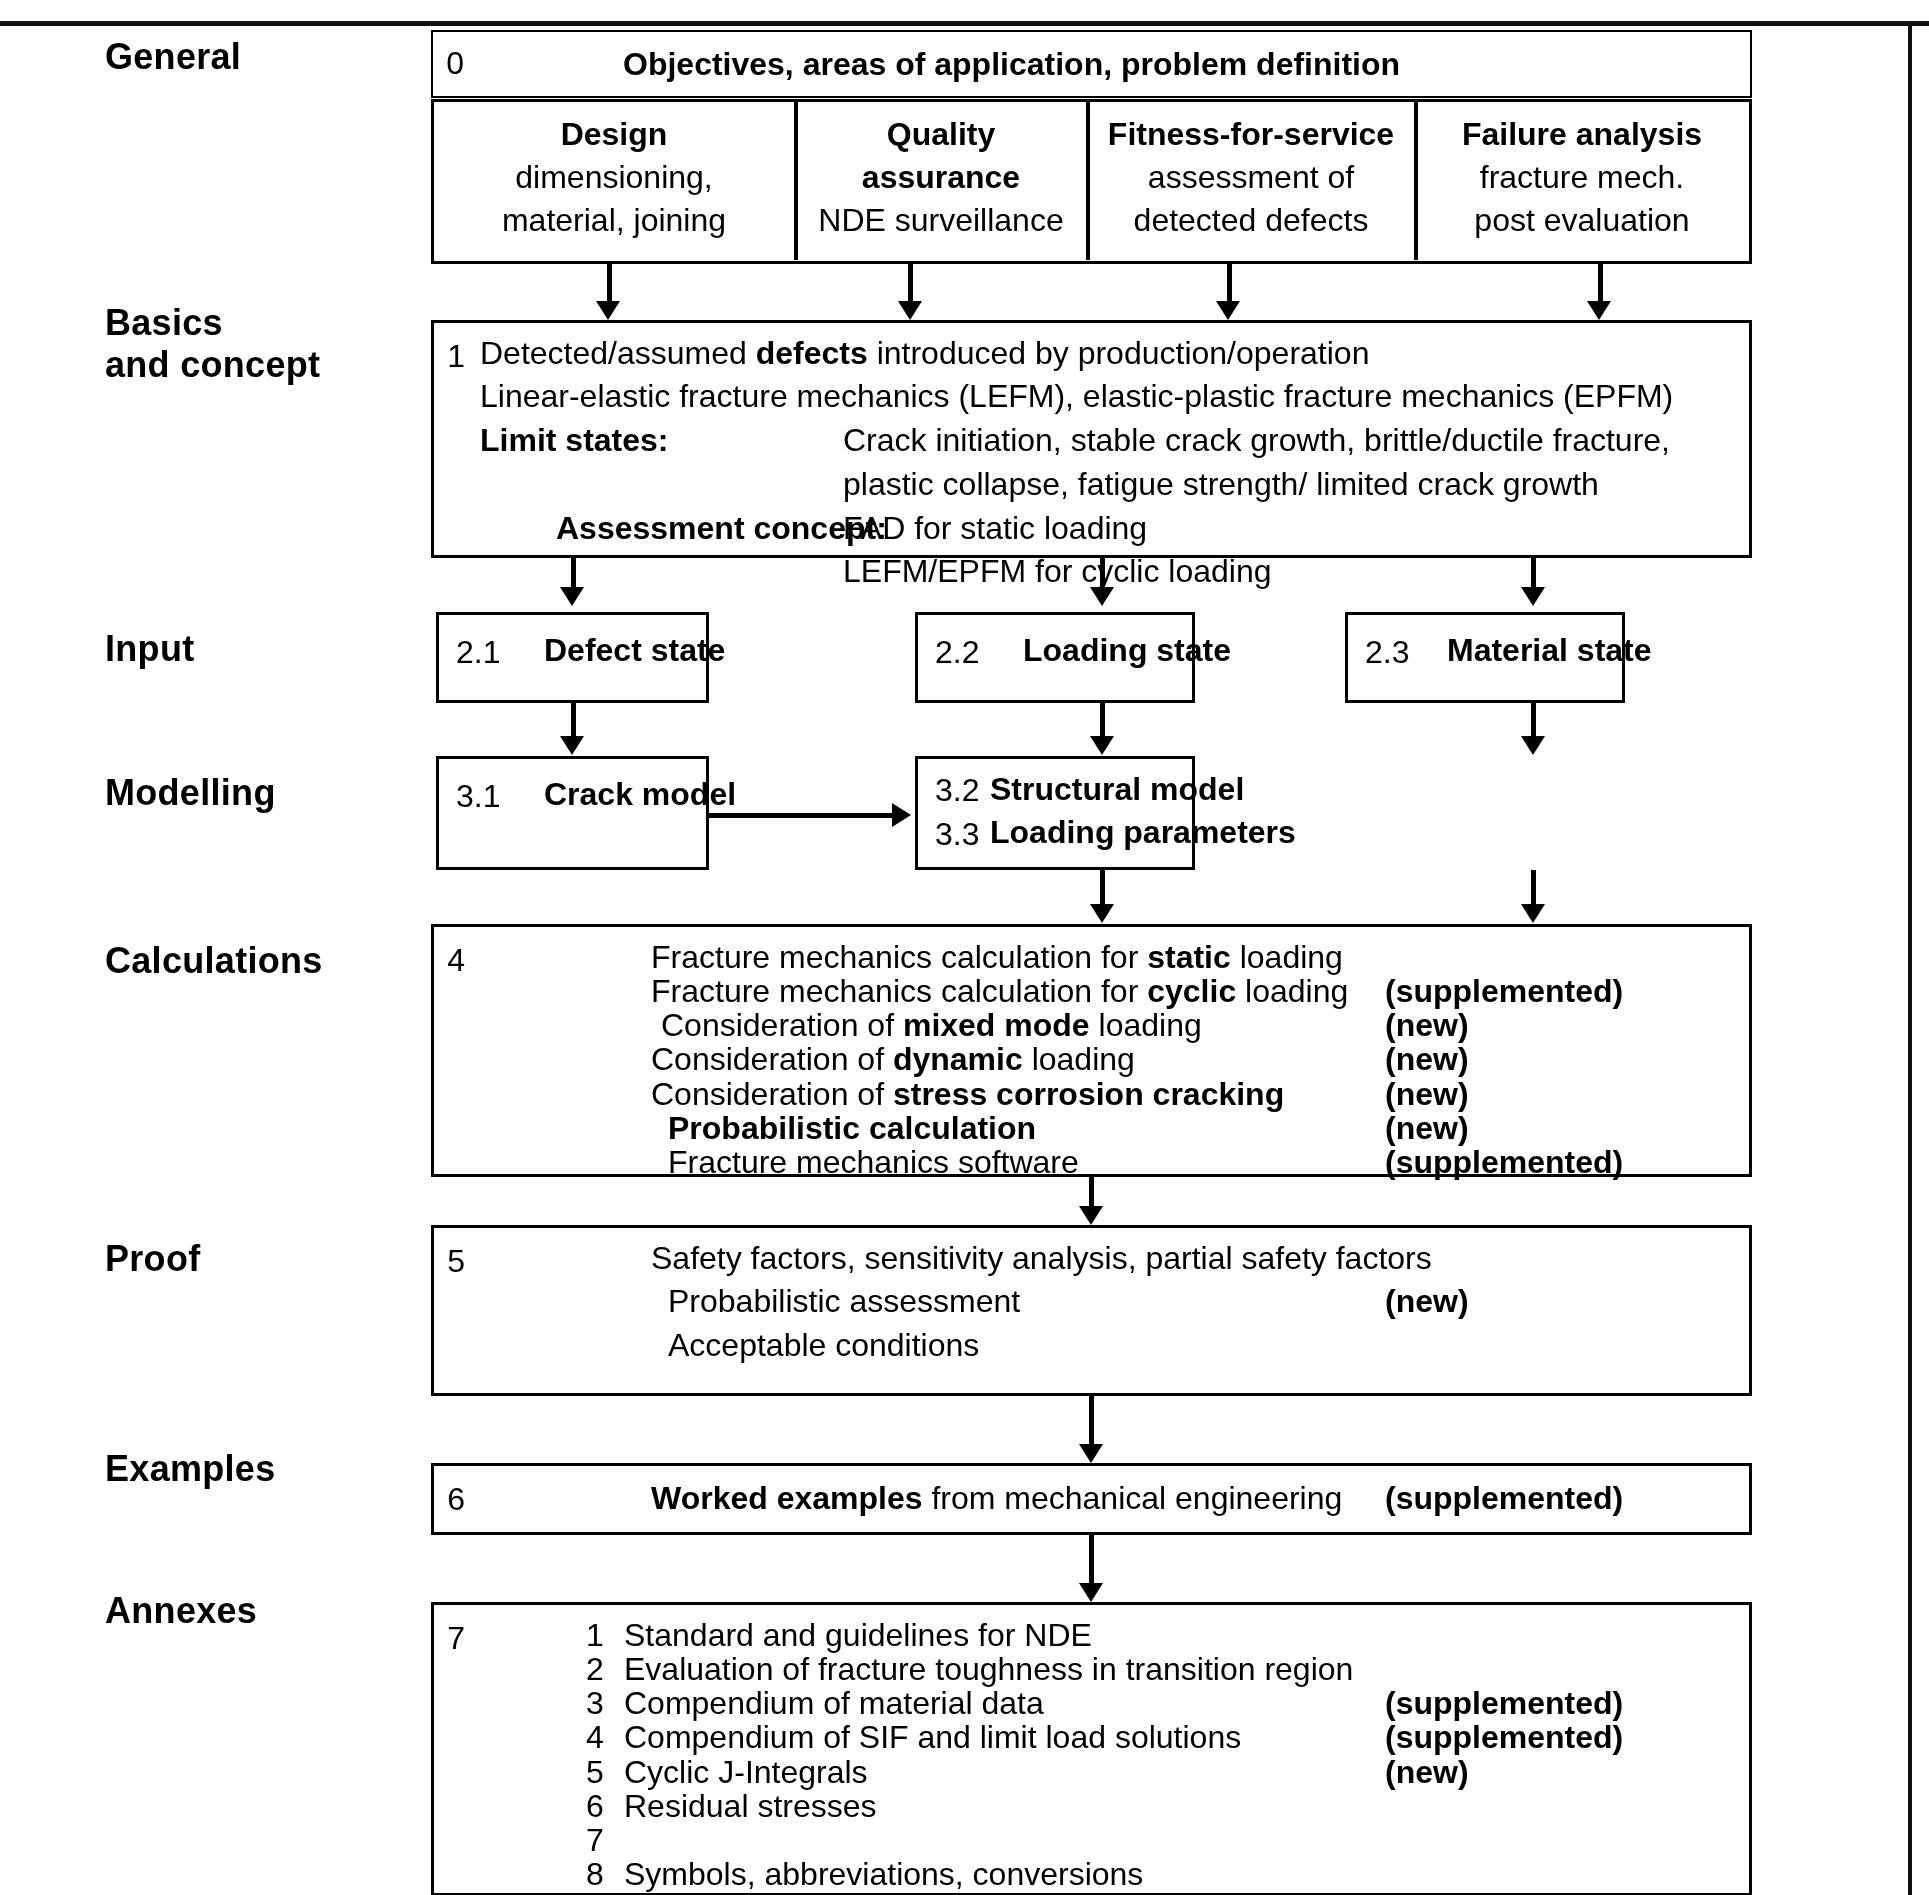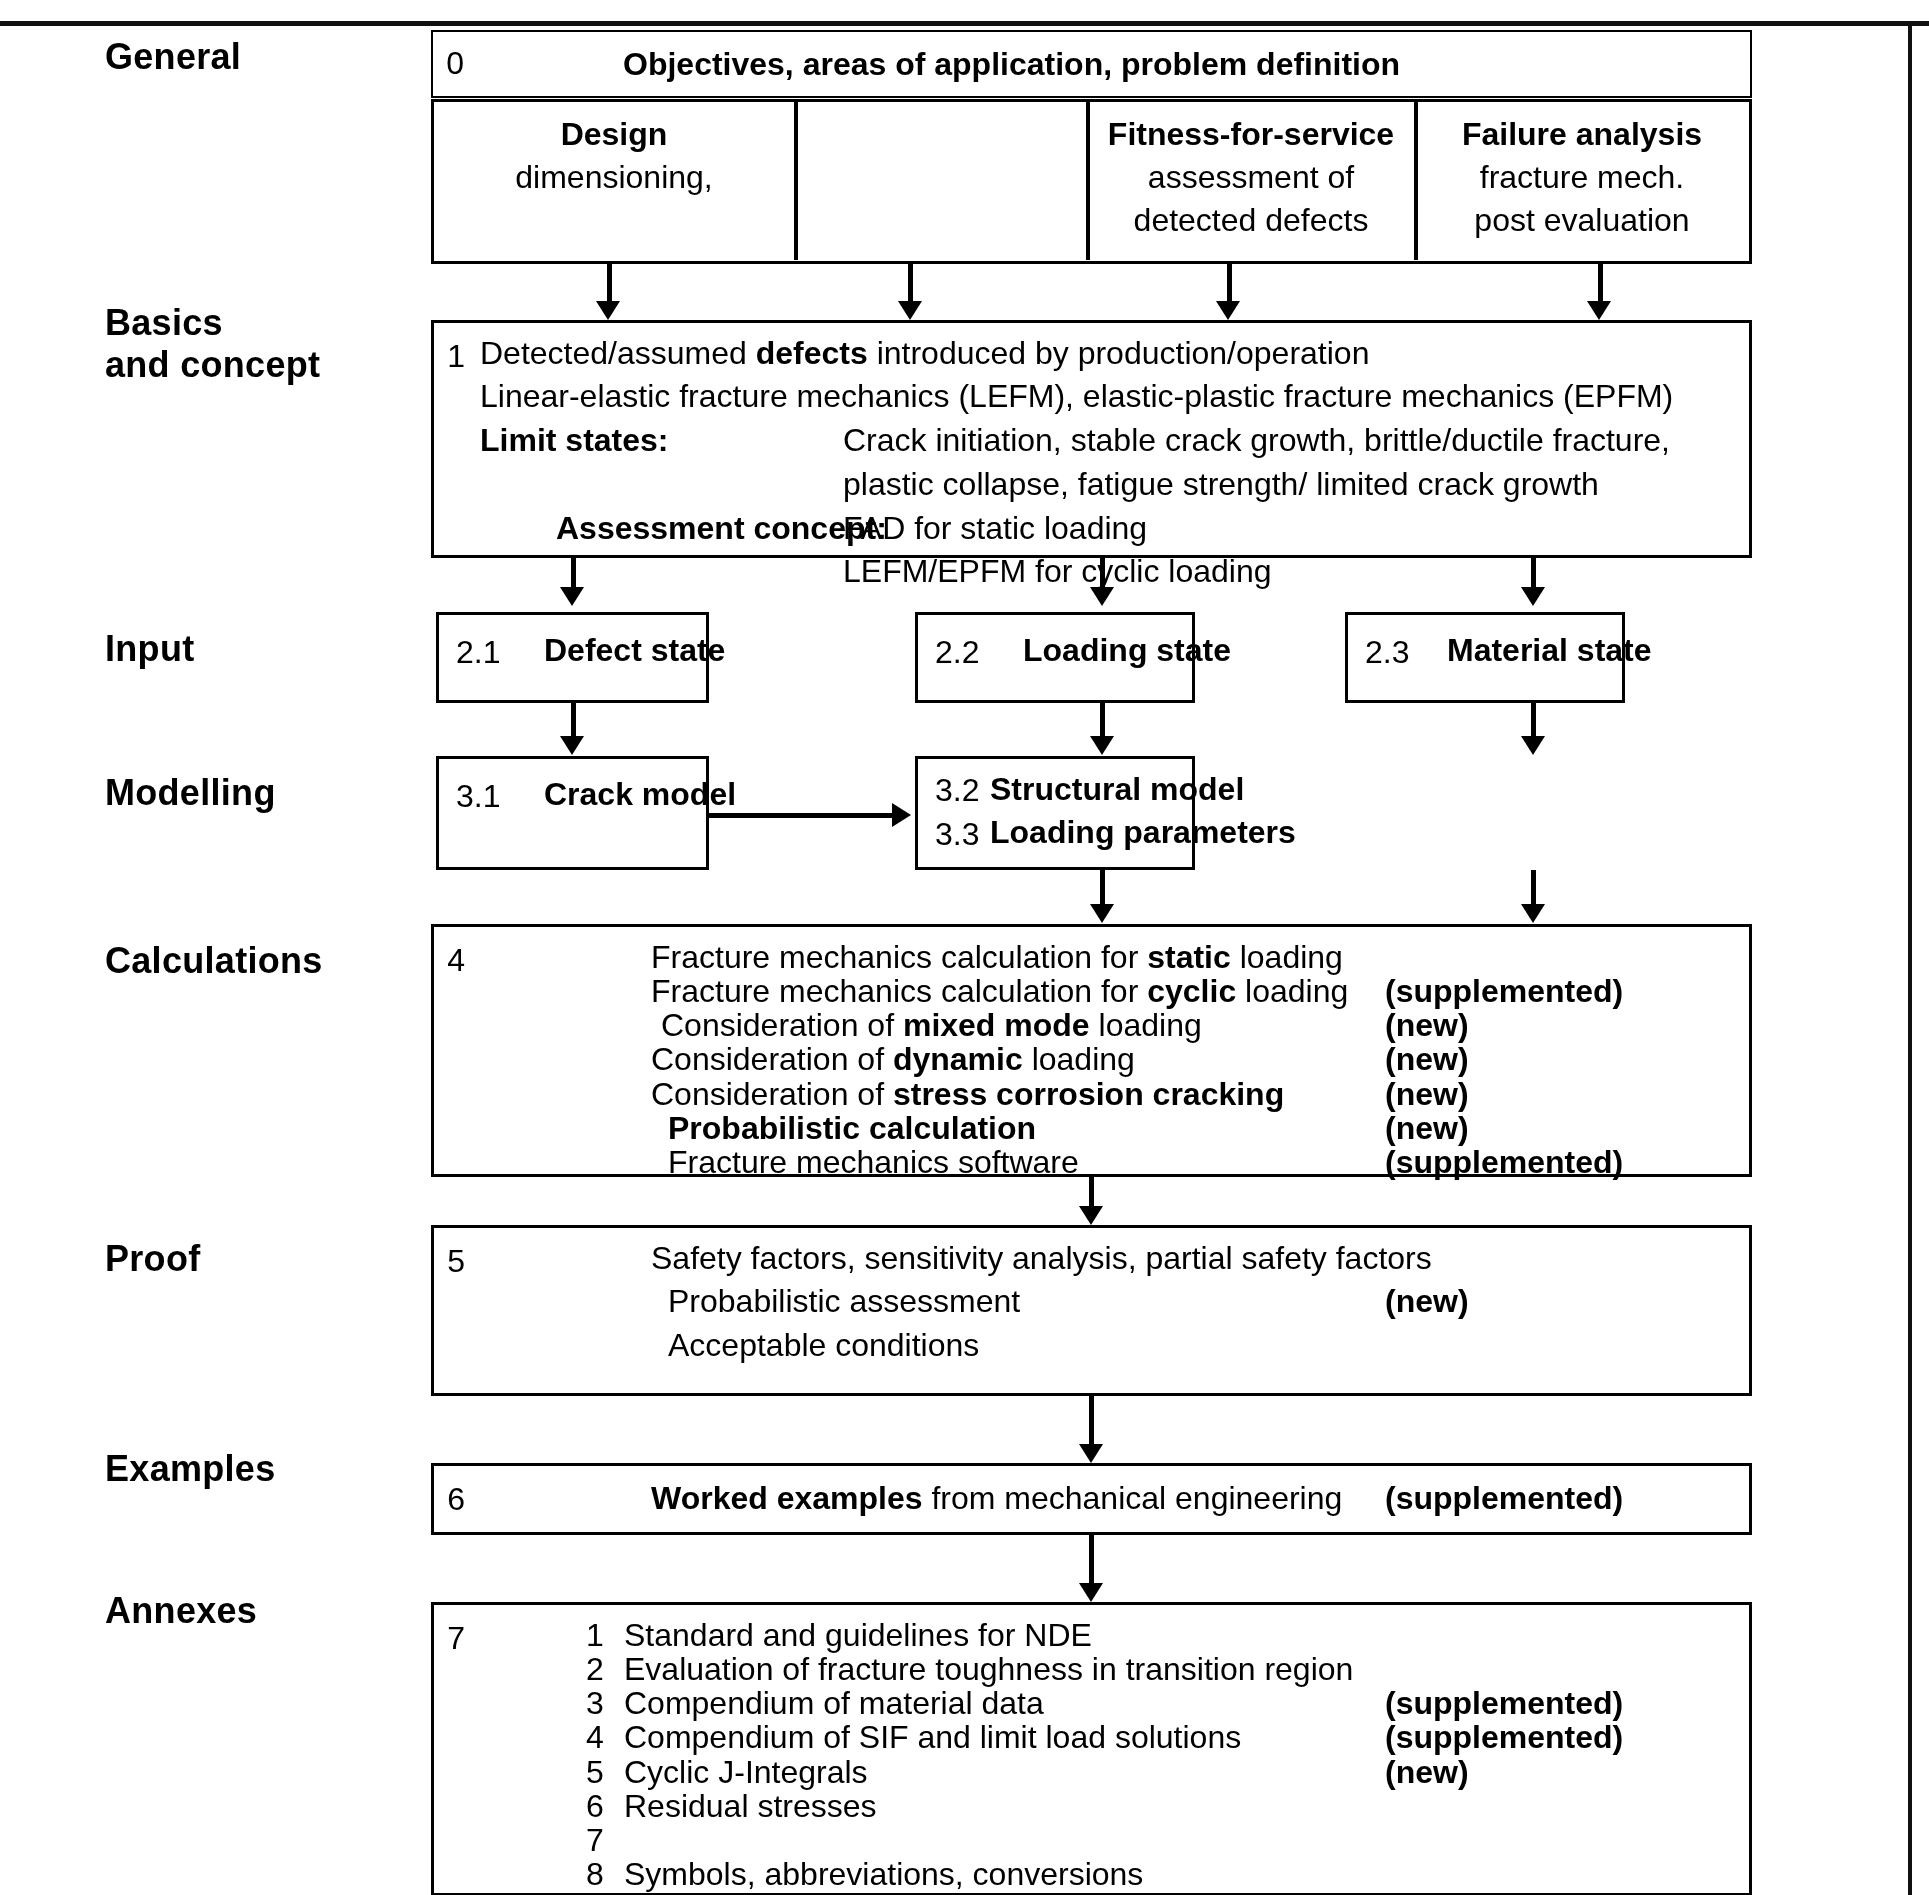--- a/index.html
+++ b/index.html
@@ -131,22 +131,28 @@
   </div>
 
   <div class="box" style="left:431px; top:99px; width:1321px; height:165px;">
     <div class="vdiv" style="left:360px; top:0; height:158px;"></div>
     <div class="vdiv" style="left:652px; top:0; height:158px;"></div>
     <div class="vdiv" style="left:980px; top:0; height:158px;"></div>
 
     <div class="col-cell" style="left:0px; top:11.4px; width:360px;">
       <span class="hd">Design</span>
       <span class="sb">dimensioning,</span>
+      <span class="sb">material, joining</span>
     </div>
 
+    <div class="col-cell" style="left:363px; top:11.4px; width:288px;">
+      <span class="hd">Quality</span>
+      <span class="hd">assurance</span>
+      <span class="sb">NDE surveillance</span>
+    </div>
 
     <div class="col-cell" style="left:655px; top:11.4px; width:324px;">
       <span class="hd">Fitness-for-service</span>
       <span class="sb">assessment of</span>
       <span class="sb">detected defects</span>
     </div>
 
     <div class="col-cell" style="left:983px; top:11.4px; width:330px;">
       <span class="hd">Failure analysis</span>
       <span class="sb">fracture mech.</span>

